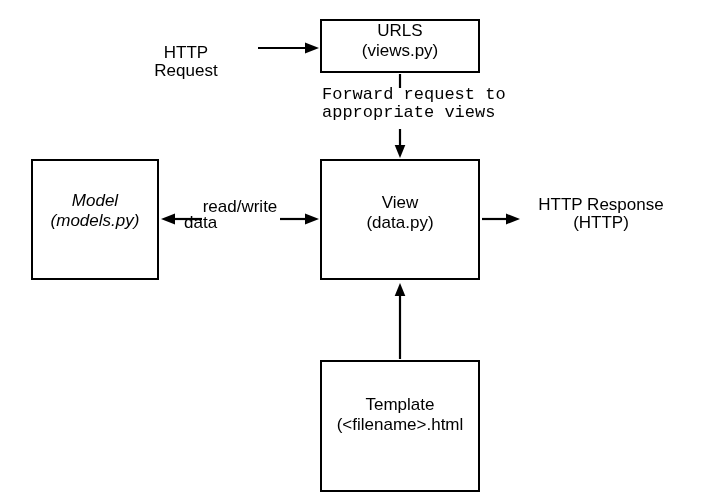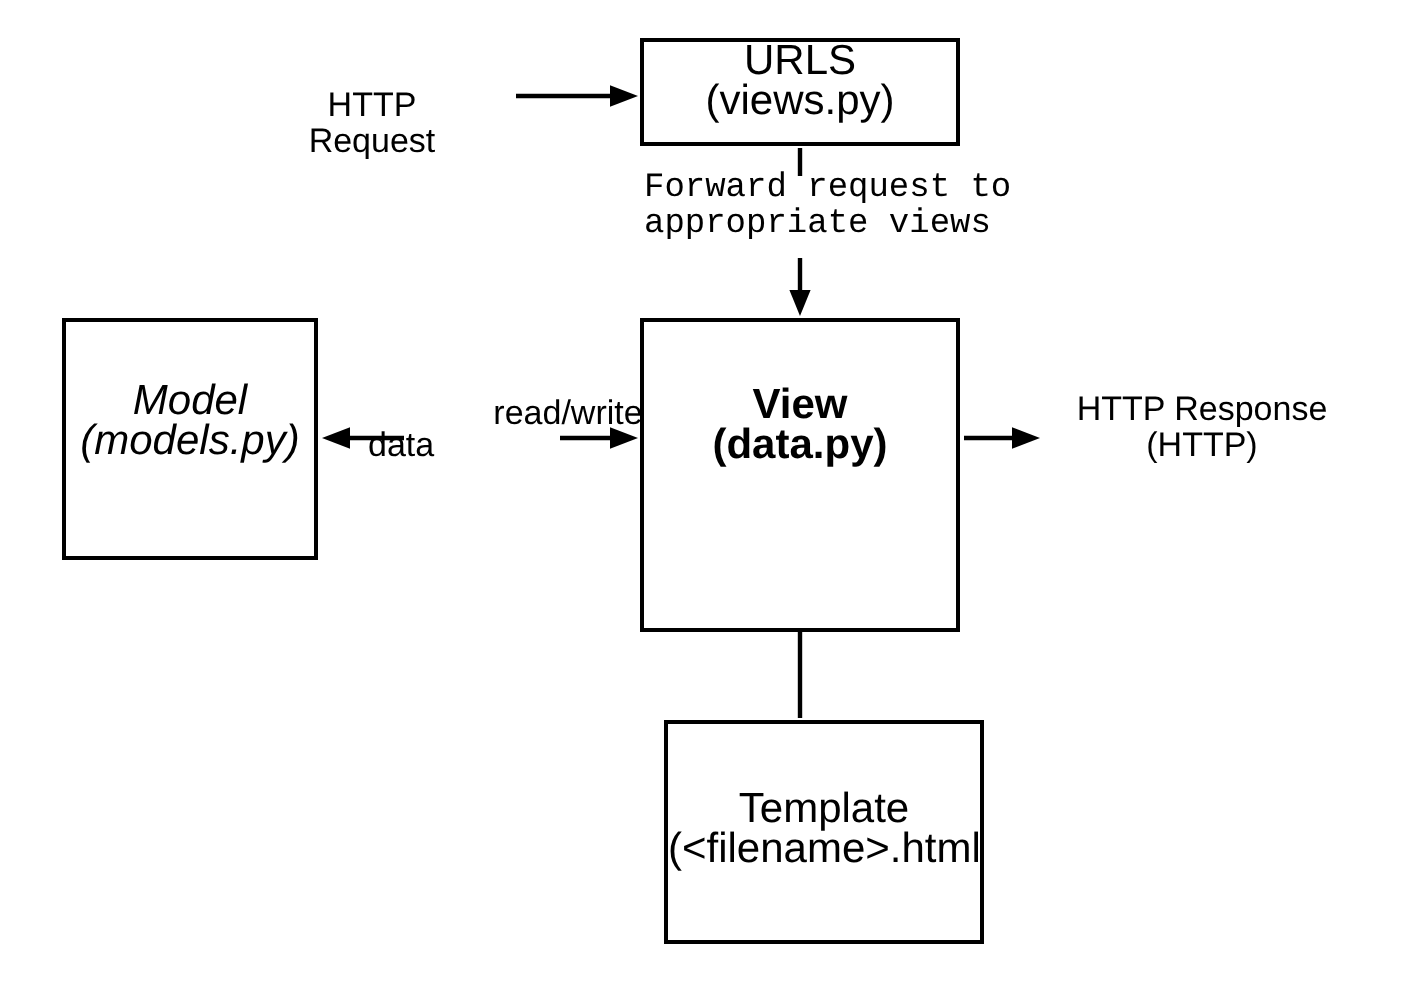--- a/index.html
+++ b/index.html
@@ -35,41 +35,41 @@
     position: absolute;
     box-sizing: border-box;
     border: 2.5px solid var(--stroke, #000000);
     background: var(--bg, #ffffff);
   }
   .node .lines {
     position: absolute;
     left: 0;
     right: 0;
     text-align: center;
-    font-size: 21px;
+    font-size: 17px;
     line-height: 20px;
     white-space: nowrap;
   }
   .node-urls     { left: 320px; top: 19px;  width: 160px; height: 54px; }
   .node-model    { left: 31px;  top: 159px; width: 128px; height: 121px; }
-  .node-view     { left: 320px; top: 159px; width: 160px; height: 157px; font-weight: bold; }
-  .node-template { left: 320px; top: 360px; width: 160px; height: 112px; margin-left: 12px; }
+  .node-view     { left: 320px; top: 159px; width: 160px; height: 121px; }
+  .node-template { left: 320px; top: 360px; width: 160px; height: 132px; }
   .node-urls     .lines { top: 0px; }
   .node-model    .lines { top: 30px; font-style: italic; }
   .node-view     .lines { top: 32px; }
   .node-template .lines { top: 33px; }
   .float-label {
     position: absolute;
     font-size: 17px;
     line-height: 18px;
     white-space: nowrap;
   }
   .lbl-http-request { left: 126px; top: 24px;  width: 120px; text-align: center; margin-top: 20px; }
   .lbl-forward      { left: 322px; top: 86px;  text-align: left; font-family: Liberation Mono, monospace; }
-  .lbl-read-write   { left: 200px; top: 198px; width: 80px;  text-align: center; margin-left: 44px; }
+  .lbl-read-write   { left: 200px; top: 198px; width: 80px;  text-align: center; }
   .lbl-data         { left: 184px; top: 214px; width: 80px;  }
   .lbl-http-response{ left: 521px; top: 196px; width: 160px; text-align: center; }
 </style>
 </head>
 <body>
 
 <div class="canvas">
 
   <svg class="arrow-layer" viewBox="0 0 713 503" xmlns="http://www.w3.org/2000/svg">
 

